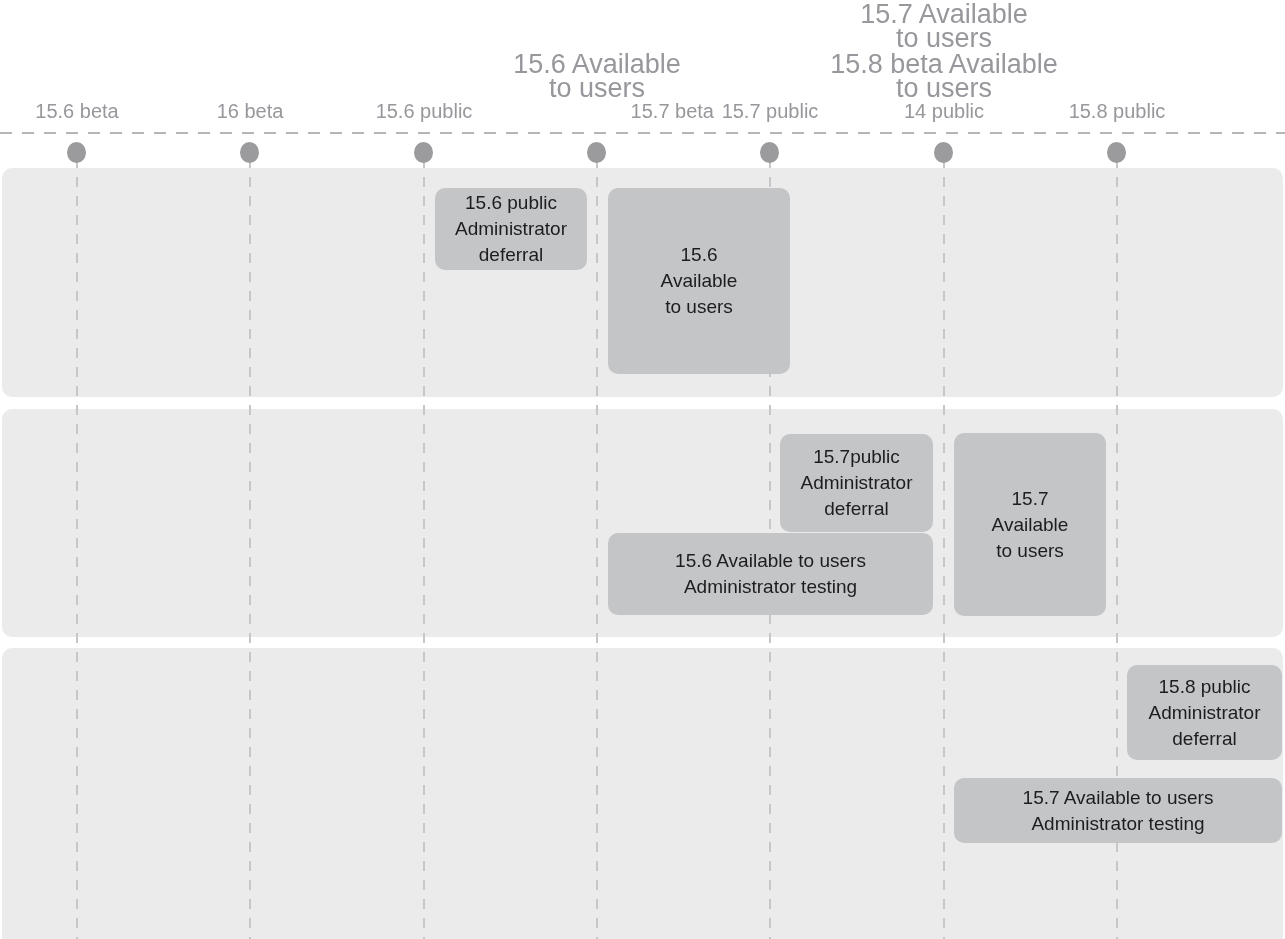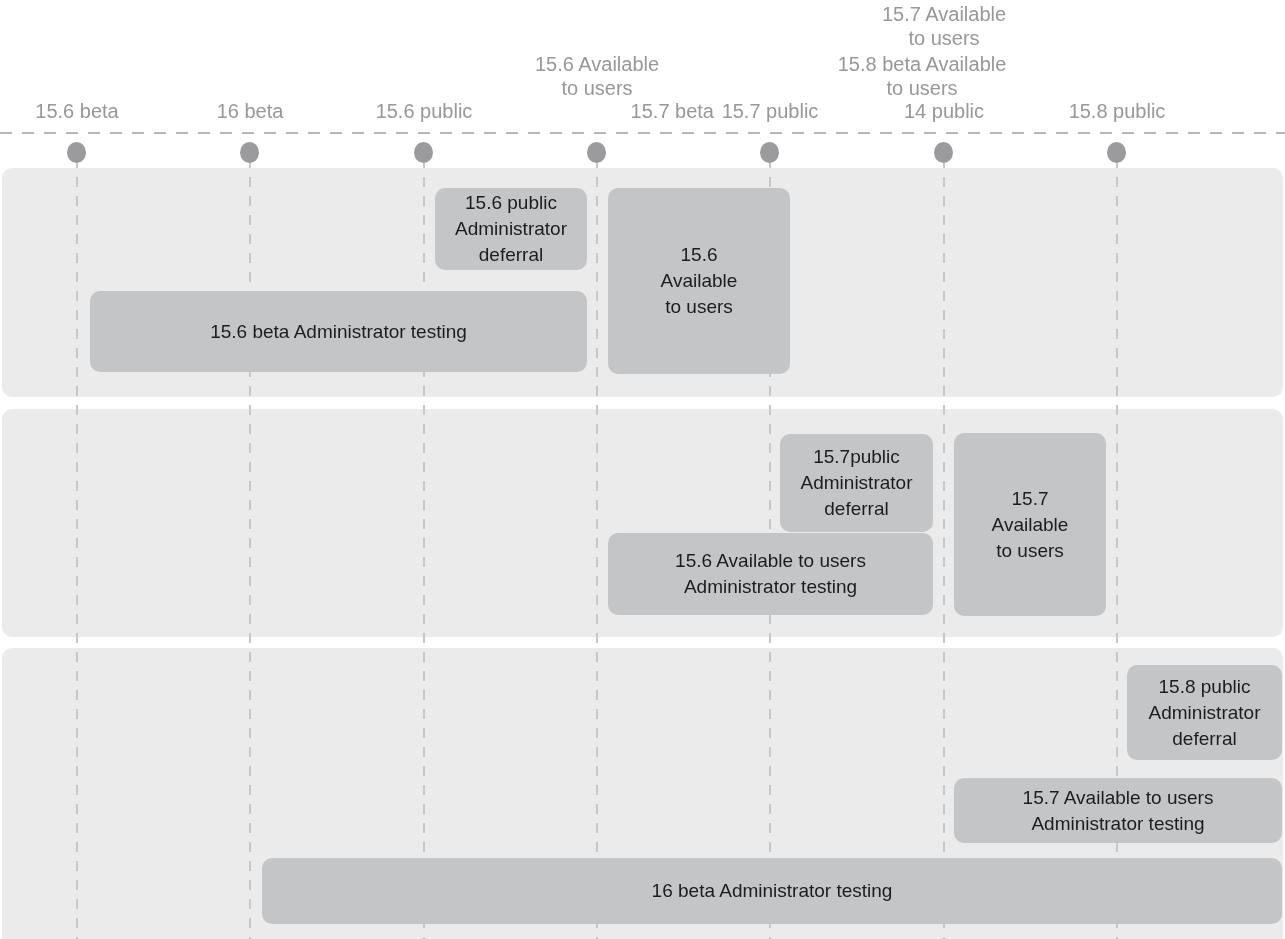--- a/index.html
+++ b/index.html
@@ -29,21 +29,21 @@
     font-size: 20px;
     line-height: 24px;
     color: var(--label-text, #97979c);
     white-space: pre-line;
     z-index: 4;
   }
   .callout {
     position: absolute;
     width: 260px;
     text-align: center;
-    font-size: 20px;
+    font-size: 27px;
     line-height: 24px;
     color: var(--label-text, #97979c);
     white-space: pre-line;
     z-index: 4;
   }
   
   .hline {
     position: absolute;
     left: 0;
     top: 132px;
@@ -102,21 +102,21 @@
 </style>
 </head>
 <body>
 
 <div class="stage">
 
   <div class="callout" style="left:467px; top:52px;text-align:center;">15.6 Available
 to users</div>
   <div class="callout" style="left:814px; top:2px;">15.7 Available
 to users</div>
-  <div class="callout" style="left:792px; top:52px;">15.8 beta Available
+  <div class="callout" style="left:814px; top:52px;">15.8 beta Available
 to users</div>
 
   <div class="ms-label" style="left:-23px;">15.6 beta</div>
   <div class="ms-label" style="left:150px;">16 beta</div>
   <div class="ms-label" style="left:324px;">15.6 public</div>
   <div class="ms-label" style="left:514px;text-align:right;">15.7 beta</div>
   <div class="ms-label" style="left:670px;">15.7 public</div>
   <div class="ms-label" style="left:844px;">14 public</div>
   <div class="ms-label" style="left:1017px;">15.8 public</div>
 
@@ -130,40 +130,38 @@
   <div class="vline" style="left:943px;"></div>
   <div class="vline" style="left:1116px;"></div>
 
   <div class="band" style="top:168px; height:229px;"></div>
   <div class="band" style="top:409px; height:228px;"></div>
   <div class="band" style="top:648px; height:299px;"></div>
 
   <div class="box" style="left:435px; top:188px; width:152px; height:82px;">15.6 public
 Administrator
 deferral</div>
-  <div class="box" style="left:90px; top:291px; width:497px; height:81px;">15.6 beta Administrator testing</div>
   <div class="box" style="left:608px; top:188px; width:182px; height:186px;">15.6
 Available
 to users</div>
 
   <div class="box" style="left:780px; top:434px; width:153px; height:98px;">15.7public
 Administrator
 deferral</div>
   <div class="box" style="left:608px; top:533px; width:325px; height:82px;">15.6 Available to users
 Administrator testing</div>
   <div class="box" style="left:954px; top:433px; width:152px; height:183px;text-align:center;">15.7
 Available
 to users</div>
 
   <div class="box" style="left:1127px; top:665px; width:155px; height:95px;">15.8 public
 Administrator
 deferral</div>
   <div class="box" style="left:954px; top:778px; width:328px; height:65px;">15.7 Available to users
 Administrator testing</div>
-  <div class="box" style="left:262px; top:858px; width:1020px; height:66px;">16 beta Administrator testing</div>
 
   <div class="dot" style="left:67px;"></div>
   <div class="dot" style="left:240px;"></div>
   <div class="dot" style="left:414px;"></div>
   <div class="dot" style="left:587px;"></div>
   <div class="dot" style="left:760px;"></div>
   <div class="dot" style="left:934px;"></div>
   <div class="dot" style="left:1107px;"></div>
 
 </div>

